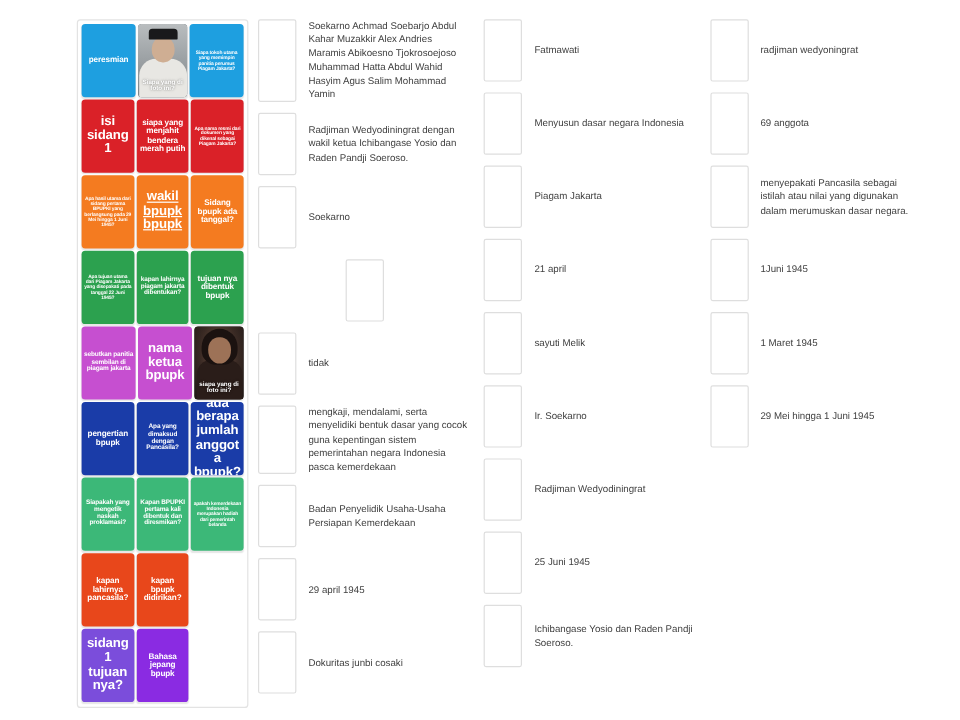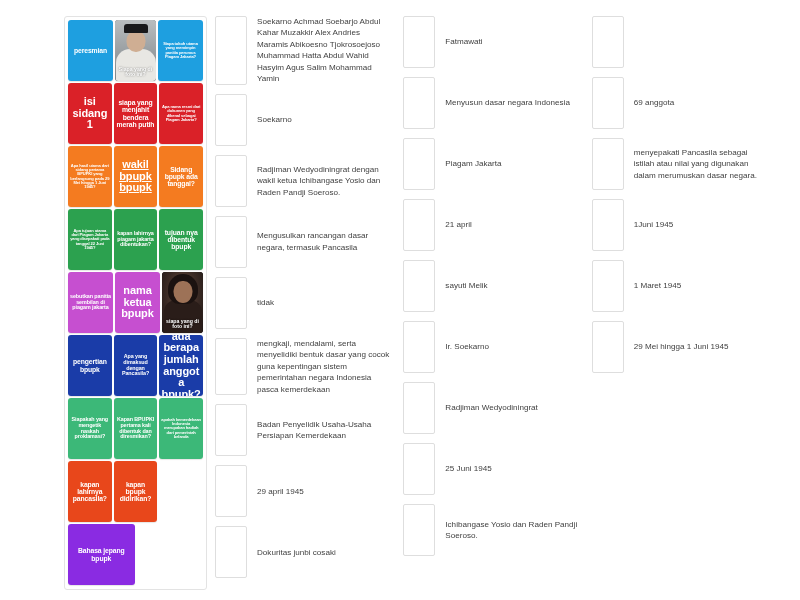--- a/index.html
+++ b/index.html
@@ -189,20 +189,21 @@
     flex-direction: column;
     gap: 9px;
     padding-right: 11px;
     box-sizing: border-box;
   }
   .answer-row {
     display: flex;
     align-items: stretch;
     gap: 10px;
     min-height: 52px;
+    justify-content: center;
   }
   .dropzone {
     flex: 0 0 30px;
     width: 30px;
     border: 1px solid #dedede;
     border-radius: 2px;
     background: #ffffff;
     cursor: pointer;
   }
   .answer-text {
@@ -316,44 +317,46 @@
       <div class="tile-row">
         <div class="tile" style="background: rgb(232, 71, 27);">
           <span class="tile-text t-md">kapan lahirnya pancasila?</span>
         </div>
         <div class="tile" style="background: rgb(232, 71, 27);">
           <span class="tile-text t-md">kapan bpupk didirikan?</span>
         </div>
         <div class="tile empty"></div>
       </div>
       <div class="tile-row">
+        <div class="tile" style="background: rgb(123, 77, 219);">
+          <span class="tile-text t-lg">sidang 1 tujuan nya?</span>
+        </div>
         <div class="tile" style="background: rgb(138, 43, 226);">
           <span class="tile-text t-md">Bahasa jepang bpupk</span>
         </div>
         <div class="tile empty"></div>
       </div>
     </div>
 
   <div class="answers-area" id="answers-area">
       <div class="answer-col">
         <div class="answer-row">
           <div class="dropzone"></div>
           <div class="answer-text">Soekarno Achmad Soebarjo Abdul Kahar Muzakkir Alex Andries Maramis Abikoesno Tjokrosoejoso Muhammad Hatta Abdul Wahid Hasyim Agus Salim Mohammad Yamin</div>
         </div>
         <div class="answer-row">
           <div class="dropzone"></div>
+          <div class="answer-text">Radjiman Wedyodiningrat dengan wakil ketua Ichibangase Yosio dan Raden Pandji Soeroso.</div>
+        </div>
+        <div class="answer-row">
+          <div class="dropzone"></div>
           <div class="answer-text">Soekarno</div>
         </div>
         <div class="answer-row">
           <div class="dropzone"></div>
-          <div class="answer-text">Radjiman Wedyodiningrat dengan wakil ketua Ichibangase Yosio dan Raden Pandji Soeroso.</div>
-        </div>
-        <div class="answer-row">
-          <div class="dropzone"></div>
-          <div class="answer-text">Mengusulkan rancangan dasar negara, termasuk Pancasila</div>
         </div>
         <div class="answer-row">
           <div class="dropzone"></div>
           <div class="answer-text">tidak</div>
         </div>
         <div class="answer-row">
           <div class="dropzone"></div>
           <div class="answer-text">mengkaji, mendalami, serta menyelidiki bentuk dasar yang cocok guna kepentingan sistem pemerintahan negara Indonesia pasca kemerdekaan</div>
         </div>
         <div class="answer-row">
@@ -403,20 +406,21 @@
           <div class="answer-text">25 Juni 1945</div>
         </div>
         <div class="answer-row">
           <div class="dropzone"></div>
           <div class="answer-text">Ichibangase Yosio dan Raden Pandji Soeroso.</div>
         </div>
       </div>
       <div class="answer-col">
         <div class="answer-row">
           <div class="dropzone"></div>
+          <div class="answer-text">radjiman wedyoningrat</div>
         </div>
         <div class="answer-row">
           <div class="dropzone"></div>
           <div class="answer-text">69 anggota</div>
         </div>
         <div class="answer-row">
           <div class="dropzone"></div>
           <div class="answer-text">menyepakati Pancasila sebagai istilah atau nilai yang digunakan dalam merumuskan dasar negara.</div>
         </div>
         <div class="answer-row">

